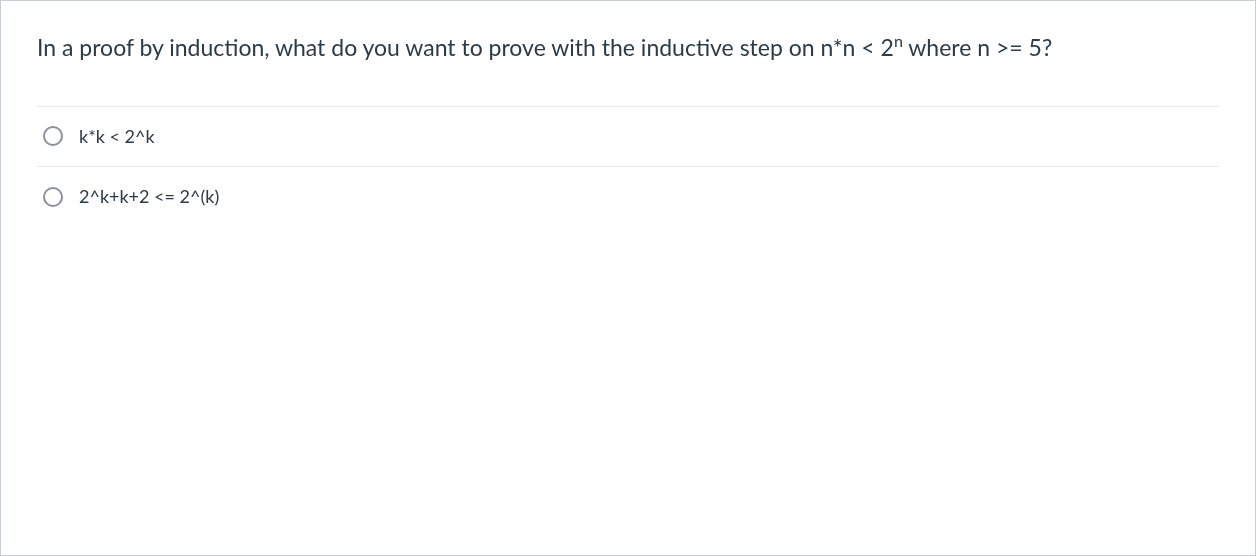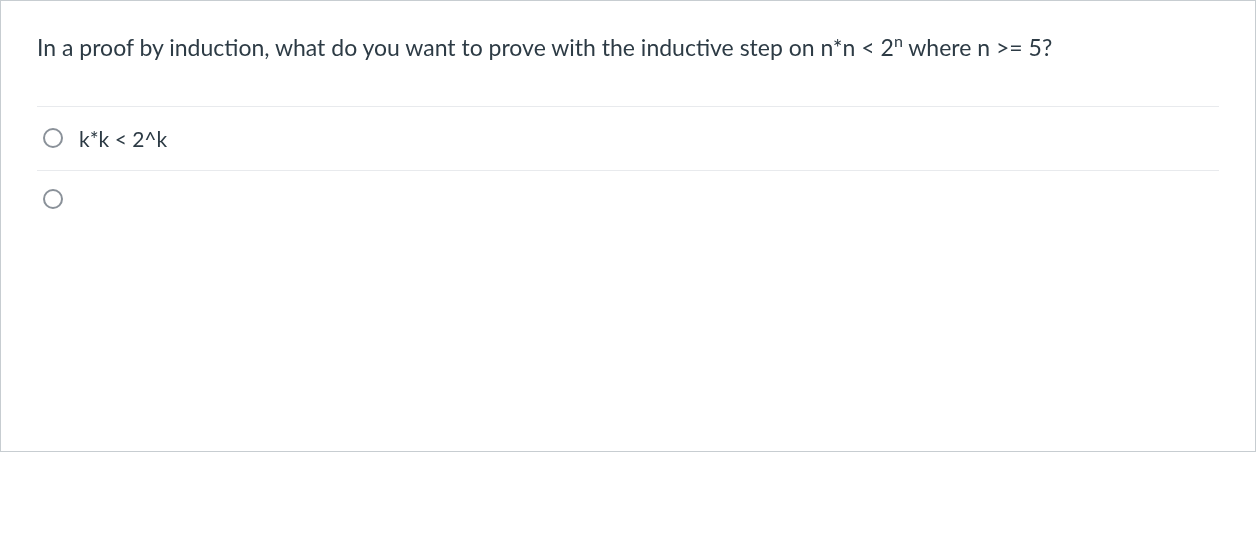--- a/index.html
+++ b/index.html
@@ -9,21 +9,21 @@
     }
     body {
       font-family: -apple-system, BlinkMacSystemFont, "Segoe UI", "Lato", "Helvetica Neue", Arial, sans-serif;
       background: #fff;
       width: 1256px;
       height: 556px;
     }
     .question-card {
       border: 1px solid #c7cdd1;
       width: 1256px;
-      height: 452px;
+      height: 556px;
       padding: 28px 36px;
       background: #fff;
     }
     .question-text {
       font-size: 23px;
       line-height: 1.6;
       color: #2d3b45;
       margin-bottom: 40px;
       font-weight: 400;
     }
@@ -61,35 +61,36 @@
       position: absolute;
       width: 10px;
       height: 10px;
       background: #2563eb;
       border-radius: 50%;
       top: 50%;
       left: 50%;
       transform: translate(-50%, -50%);
     }
     .option-label {
-      font-size: 21px;
+      font-size: 18px;
       color: #2d3b45;
       line-height: 1.3;
     }
   </style>
 </head>
 <body>
 
 <div class="question-card">
   <div class="question-text">
     <span>In a proof by induction, what do you want to prove with the inductive step on n*n &lt; 2</span><sup>n</sup><span> where n &gt;= 5?</span>
   </div>
 
   <div class="options-list">
     <label class="option-row">
       <span class="radio"></span>
       <span class="option-label">k*k &lt; 2^k</span>
     </label>
     <label class="option-row">
       <span class="radio"></span>
+      <span class="option-label">2^k+k+2 &lt;= 2^(k)</span>
     </label>
   </div>
 </div>
 
 </body></html>

